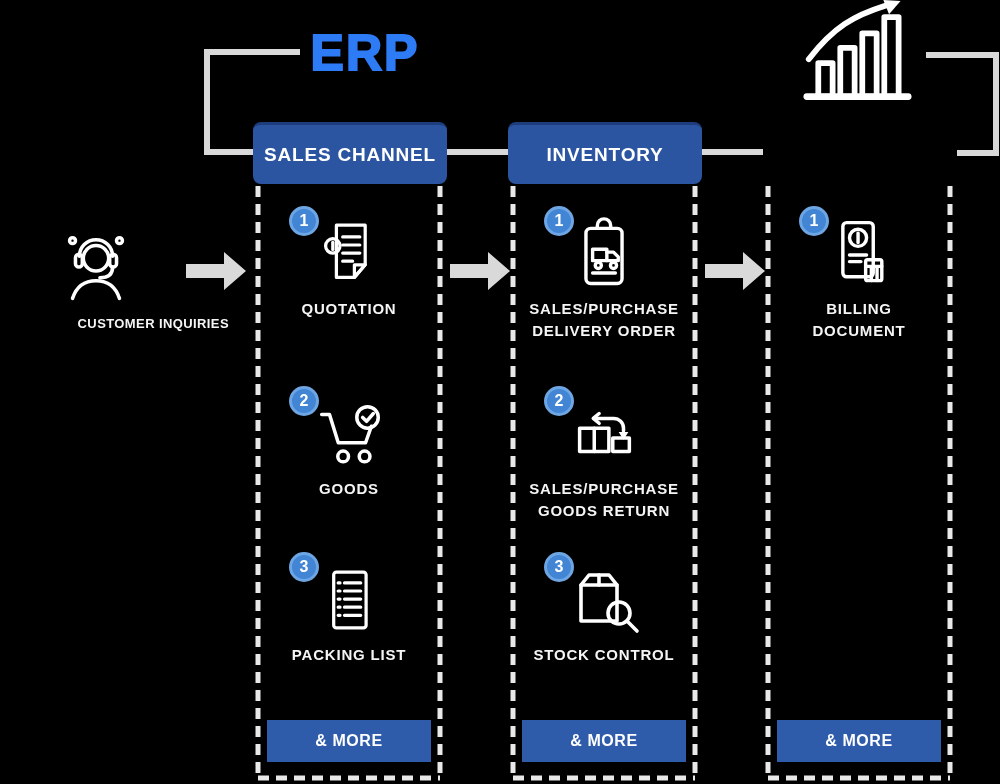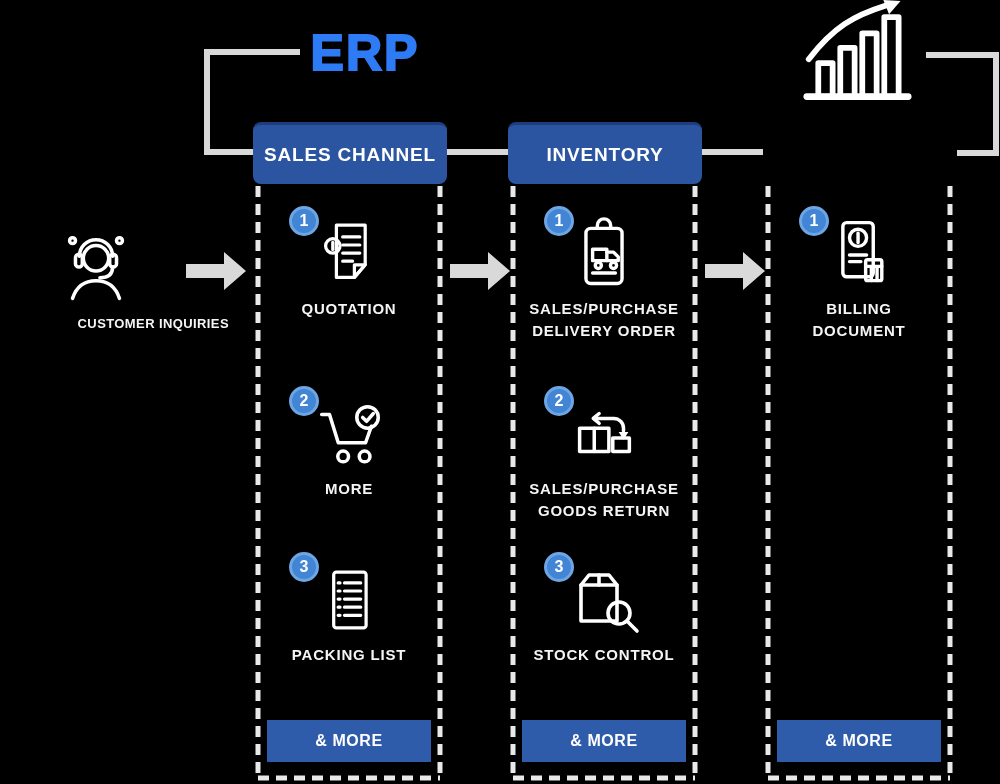--- a/index.html
+++ b/index.html
@@ -117,21 +117,21 @@
       <svg width="78" height="78" viewBox="0 0 80 80">
         <g class="licon">
           <path d="M12,20 h8 l9,29 h28 l6,-17"></path>
           <circle cx="34" cy="63" r="5.5"></circle>
           <circle cx="56" cy="63" r="5.5"></circle>
           <circle cx="59" cy="23" r="11"></circle>
           <path d="M54,23 l4,4 7,-8"></path>
         </g>
       </svg>
     </div>
-    <div class="item-label">MORE</div>
+    <div class="item-label">GOODS</div>
   </div>
 
   <div class="item c1 r3">
     <div class="icon-wrap">
       <span class="badge">3</span>
       <svg width="72" height="80" viewBox="0 0 80 80">
         <g class="licon">
           <rect x="23" y="9" width="36" height="62" rx="3"></rect>
           <path d="M35,21 H53 M35,30 H53 M35,39 H53 M35,48 H53 M35,57 H53"></path>
           <path d="M28,21 h2 M28,30 h2 M28,39 h2 M28,48 h2 M28,57 h2"></path>

